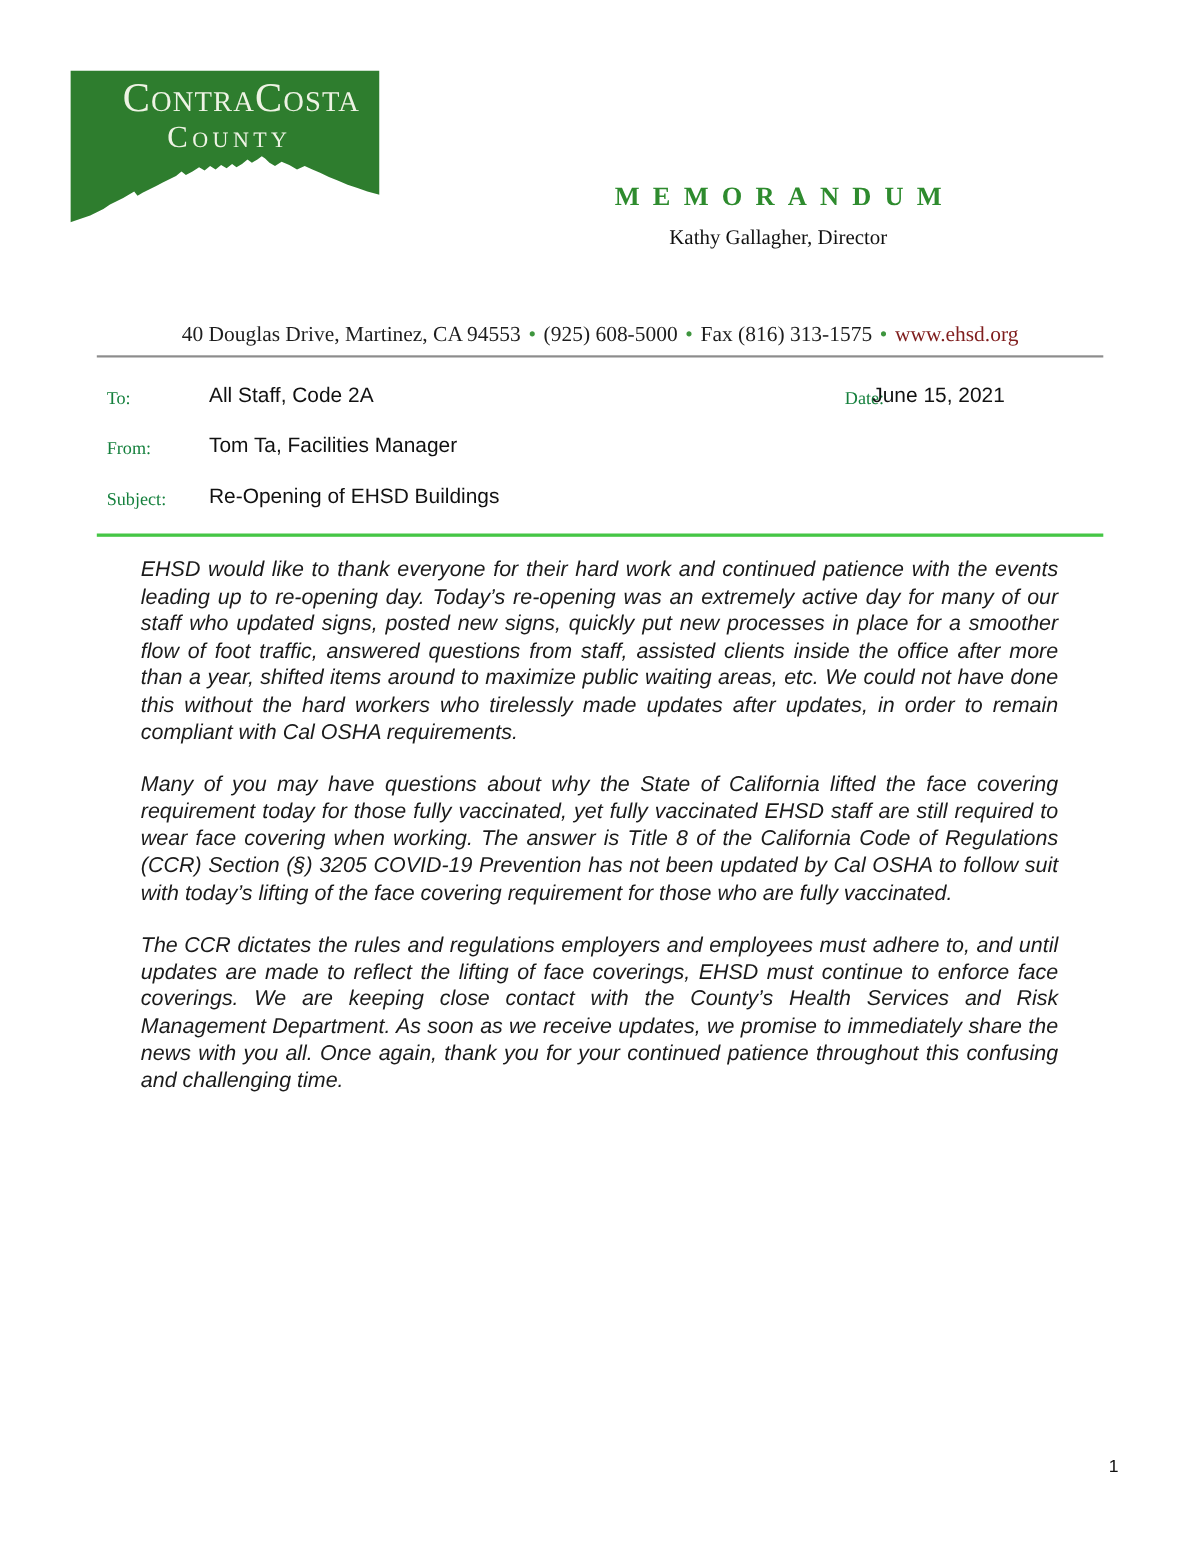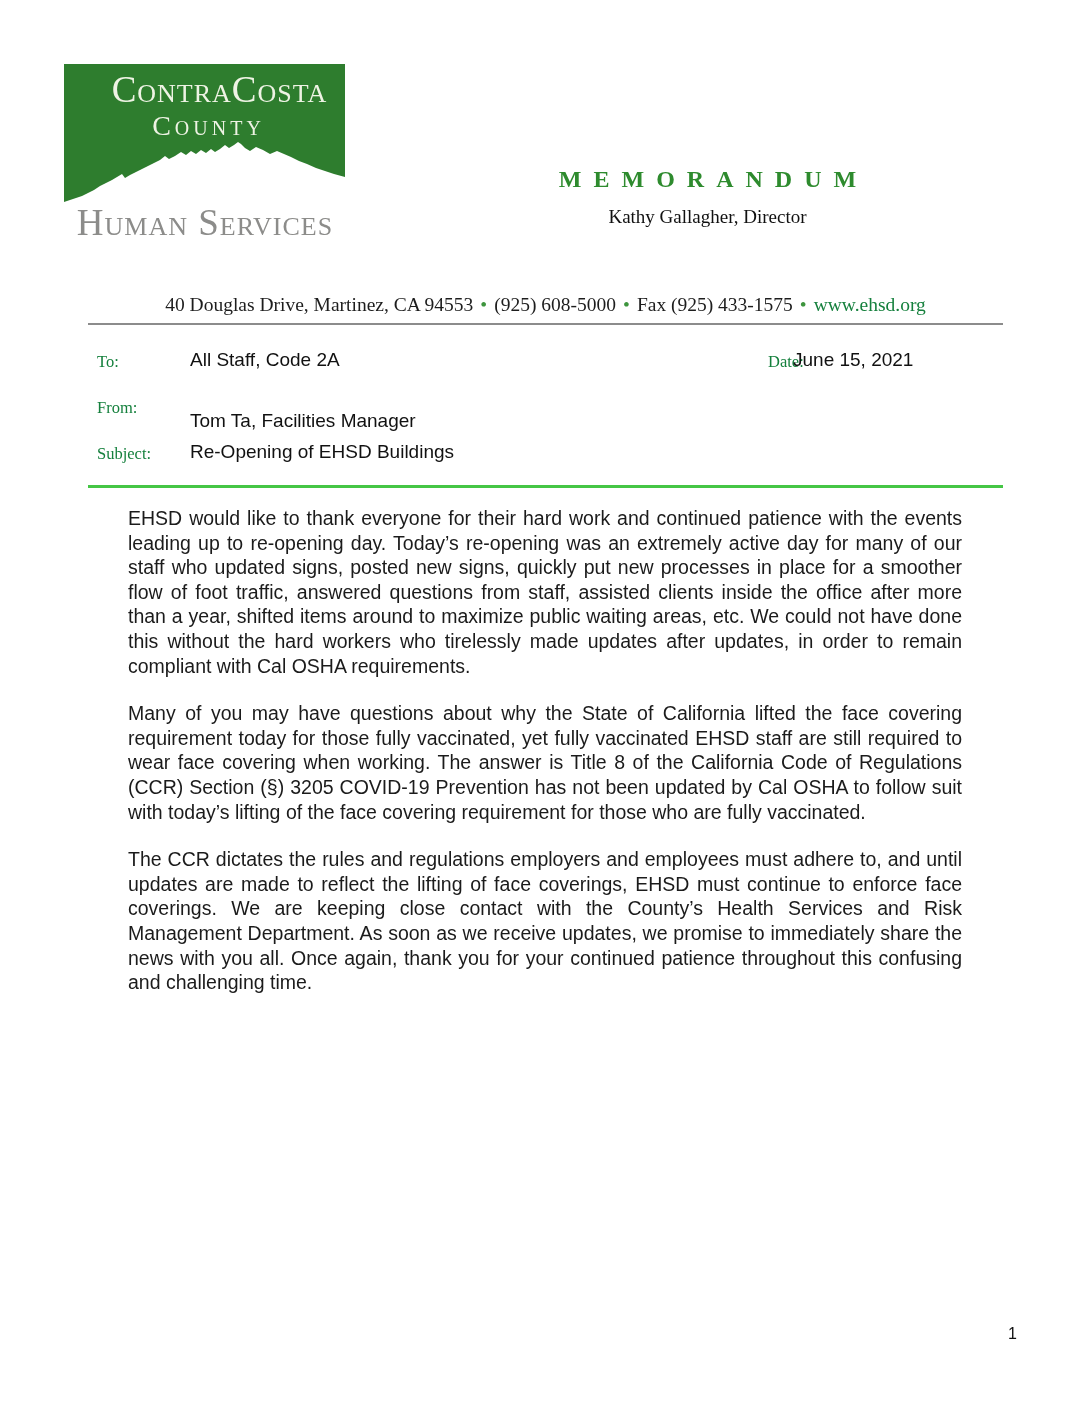--- a/index.html
+++ b/index.html
@@ -34,32 +34,33 @@
     font-size:24px;font-weight:bold;color:#2e8b2e;
     letter-spacing:12px;padding-left:12px;white-space:nowrap;
   }
   .memo-director{font-size:19px;color:#111111;margin-top:13px;}
   
   .address-line{
     position:absolute;left:88px;top:294px;width:915px;text-align:center;
     font-size:19.5px;color:#1d1d1d;white-space:nowrap;
   }
   .address-line .dot{color:#3e953e;padding:0 7px;}
-  .address-line .site{color:#15803d;text-decoration:none;}
+  .address-line .site{color:#7f1d1d;text-decoration:none;}
   .rule-gray{position:absolute;left:88px;top:323px;width:915px;height:2px;background:#8c8c8c;}
   .rule-green{position:absolute;left:88px;top:485px;width:915px;height:3px;background:#45c645;}
   
   .meta-label{position:absolute;font-size:16.5px;color:#15803d;font-family:"Liberation Serif", serif;}
   .meta-value{position:absolute;font-size:19px;color:#111111;font-family:"Liberation Sans", sans-serif;}
   
   .memo-body{
     position:absolute;left:128px;top:506px;width:834px;
     font-family:"Liberation Sans", sans-serif;
     font-size:19.5px;line-height:24.6px;color:#1b1b1b;
     text-align:justify;
+    font-style:italic;
   }
   .memo-body p{margin:0 0 23px 0;}
   
   .page-number{
     position:absolute;left:1008px;top:1325px;
     font-family:"Liberation Sans", sans-serif;font-size:16px;color:#111111;
   }
 </style>
 </head>
 <body>
@@ -68,41 +69,40 @@
 
   <div class="logo-box">
     <svg width="281" height="140" viewBox="0 0 281 140" aria-hidden="true">
       <polygon fill="#2e7d2e" points="0,0 281,0 281,113 270,110 261,107 252,104 243,100 235,97 227,93 220,90 213,87 206,90 199,86 192,83 186,87 181,84 177,80 174,78 170,81 165,84 161,81 156,85 151,88 147,85 142,89 137,86 132,90 127,87 122,91 117,88 111,92 105,95 101,92 96,96 90,99 84,102 78,105 72,108 66,111 61,114 58,110 53,113 48,116 42,119 36,122 30,126 24,129 18,132 12,134 6,136 0,138"></polygon>
     </svg>
     <div class="logo-line1">ContraCosta</div>
     <div class="logo-line2">County</div>
   </div>
 
   <div class="org-name">
-    <div class="org-line2">Human Services</div>
   </div>
 
   <div class="memo-head">
     <div class="memo-title">MEMORANDUM</div>
     <div class="memo-director">Kathy Gallagher, Director</div>
   </div>
 
   <div class="address-line">
-    <span>40 Douglas Drive, Martinez, CA 94553</span><span class="dot">•</span><span>(925) 608-5000</span><span class="dot">•</span><span>Fax (925) 433-1575</span><span class="dot">•</span><a href="#" class="site">www.ehsd.org</a>
+    <span>40 Douglas Drive, Martinez, CA 94553</span><span class="dot">•</span><span>(925) 608-5000</span><span class="dot">•</span><span>Fax (816) 313-1575</span><span class="dot">•</span><a href="#" class="site">www.ehsd.org</a>
   </div>
 
   <div class="rule-gray"></div>
 
   <div class="meta-label" style="left:97px;top:352px;">To:</div>
   <div class="meta-value" style="left:190px;top:349px;">All Staff, Code 2A</div>
   <div class="meta-label" style="left:768px;top:352px;">Date:</div>
   <div class="meta-value" style="left:793px;top:349px;">June 15, 2021</div>
 
   <div class="meta-label" style="left:97px;top:398px;">From:</div>
-  <div class="meta-value" style="left:190px;top:410px;">Tom Ta, Facilities Manager</div>
+  <div class="meta-value" style="left:190px;top:395px;">Tom Ta, Facilities Manager</div>
 
   <div class="meta-label" style="left:97px;top:444px;text-align:right;">Subject:</div>
   <div class="meta-value" style="left:190px;top:441px;">Re-Opening of EHSD Buildings</div>
 
   <div class="rule-green"></div>
 
   <div class="memo-body">
     <p>EHSD would like to thank everyone for their hard work and continued patience with the events leading up to re-opening day. Today’s re-opening was an extremely active day for many of our staff who updated signs, posted new signs, quickly put new processes in place for a smoother flow of foot traffic, answered questions from staff, assisted clients inside the office after more than a year, shifted items around to maximize public waiting areas, etc. We could not have done this without the hard workers who tirelessly made updates after updates, in order to remain compliant with Cal OSHA requirements.</p>
     <p>Many of you may have questions about why the State of California lifted the face covering requirement today for those fully vaccinated, yet fully vaccinated EHSD staff are still required to wear face covering when working. The answer is Title 8 of the California Code of Regulations (CCR) Section (§) 3205 COVID-19 Prevention has not been updated by Cal OSHA to follow suit with today’s lifting of the face covering requirement for those who are fully vaccinated.</p>
     <p>The CCR dictates the rules and regulations employers and employees must adhere to, and until updates are made to reflect the lifting of face coverings, EHSD must continue to enforce face coverings. We are keeping close contact with the County’s Health Services and Risk Management Department. As soon as we receive updates, we promise to immediately share the news with you all. Once again, thank you for your continued patience throughout this confusing and challenging time.</p>

